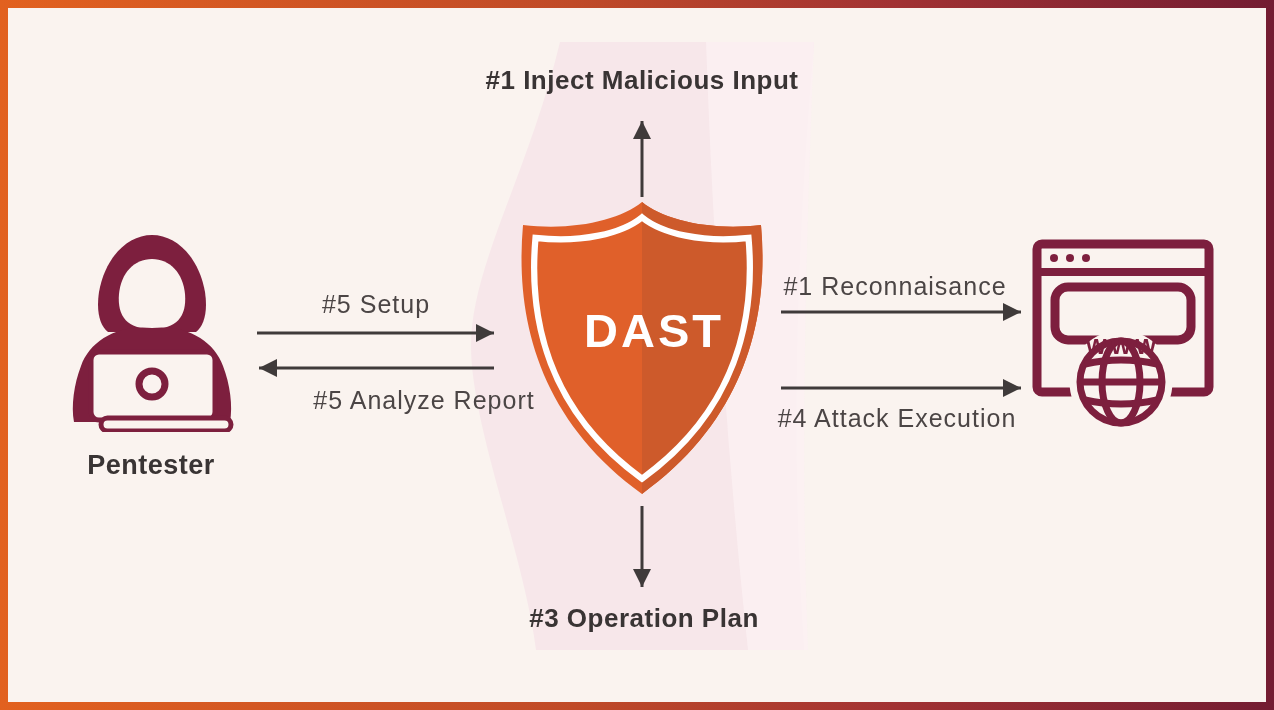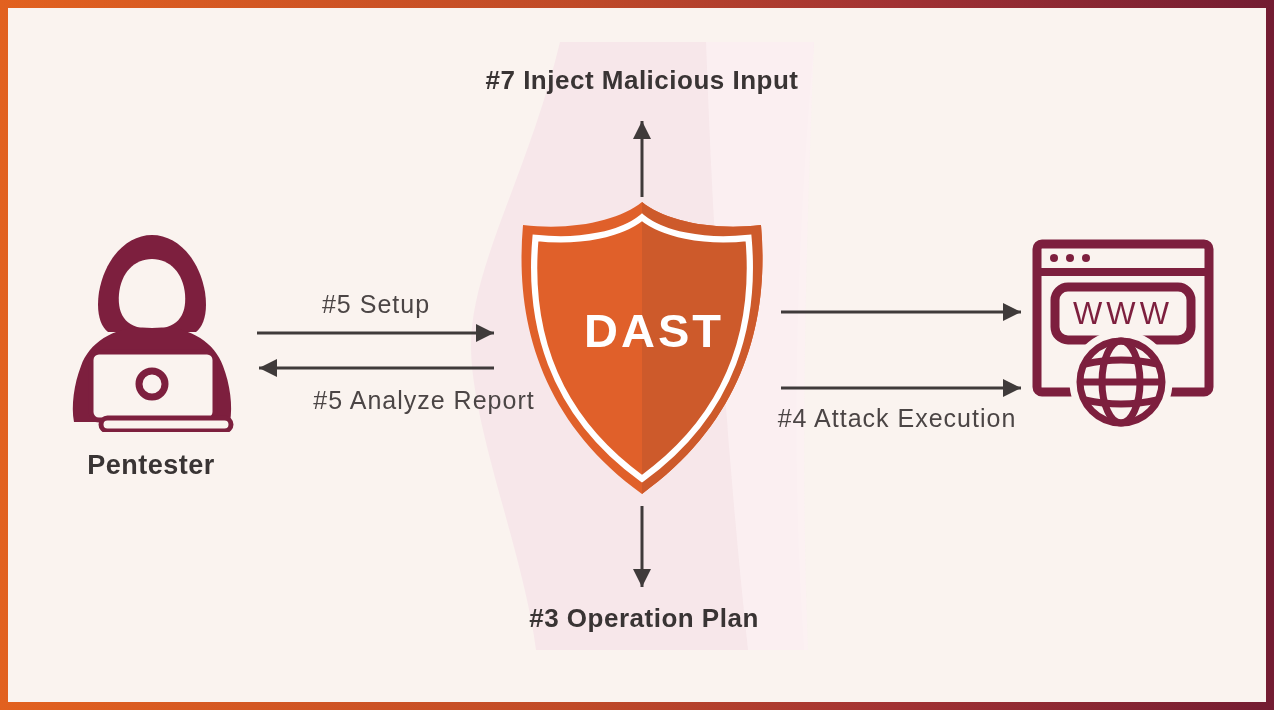--- a/index.html
+++ b/index.html
@@ -18,21 +18,21 @@
     color:#4b4545;font-size:25px;letter-spacing:1px;line-height:1.1;
   }
   .lbl.bold{font-weight:700;color:#393434;font-size:26px;letter-spacing:0.5px;}
   .lbl.actor{font-weight:700;color:#393434;font-size:27px;letter-spacing:0.5px;}
   .shield-text{
     position:absolute;transform:translate(-50%,-50%);
     color:#ffffff;font-weight:700;font-size:47px;letter-spacing:3px;white-space:nowrap;
   }
   .www-text{
     position:absolute;transform:translate(-50%,-50%);
-    color:#7d1f3e;font-weight:400;font-size:31px;letter-spacing:4px;white-space:nowrap;
+    color:#7d1f3e;font-weight:700;font-size:22px;letter-spacing:4px;white-space:nowrap;margin-top:33px;
   }
 </style>
 </head>
 <body>
 
 <div class="stage">
   <div class="canvas"></div>
 
   <svg class="deco" viewBox="0 0 1274 710" aria-hidden="true">
     <path d="M560 42 L814 42 C 796 245 790 450 804 650 L536 650 C 524 555 472 428 471 348 C 470 268 528 175 560 42 Z" fill="#f7e7ea"></path>
@@ -89,16 +89,17 @@
       <line x1="494" y1="368" x2="259" y2="368" marker-end="url(#ah)"></line>
       <line x1="642" y1="197" x2="642" y2="121" marker-end="url(#ah)"></line>
       <line x1="642" y1="506" x2="642" y2="587" marker-end="url(#ah)"></line>
       <line x1="781" y1="312" x2="1021" y2="312" marker-end="url(#ah)"></line>
       <line x1="781" y1="388" x2="1021" y2="388" marker-end="url(#ah)"></line>
     </g>
   </svg>
 
   <div class="lbl" style="left:376px;top:305px;">#5 Setup</div>
   <div class="lbl" style="left:384px;top:401px;margin-left:40px;">#5 Analyze Report</div>
-  <div class="lbl bold" style="left:642px;top:80px;">#7 Inject Malicious Input</div>
+  <div class="lbl bold" style="left:642px;top:80px;">#1 Inject Malicious Input</div>
   <div class="lbl bold" style="left:644px;top:618px;">#3 Operation Plan</div>
+  <div class="lbl" style="left:895px;top:287px;">#1 Reconnaisance</div>
   <div class="lbl" style="left:897px;top:419px;">#4 Attack Execution</div>
 </div>
 
 </body></html>

